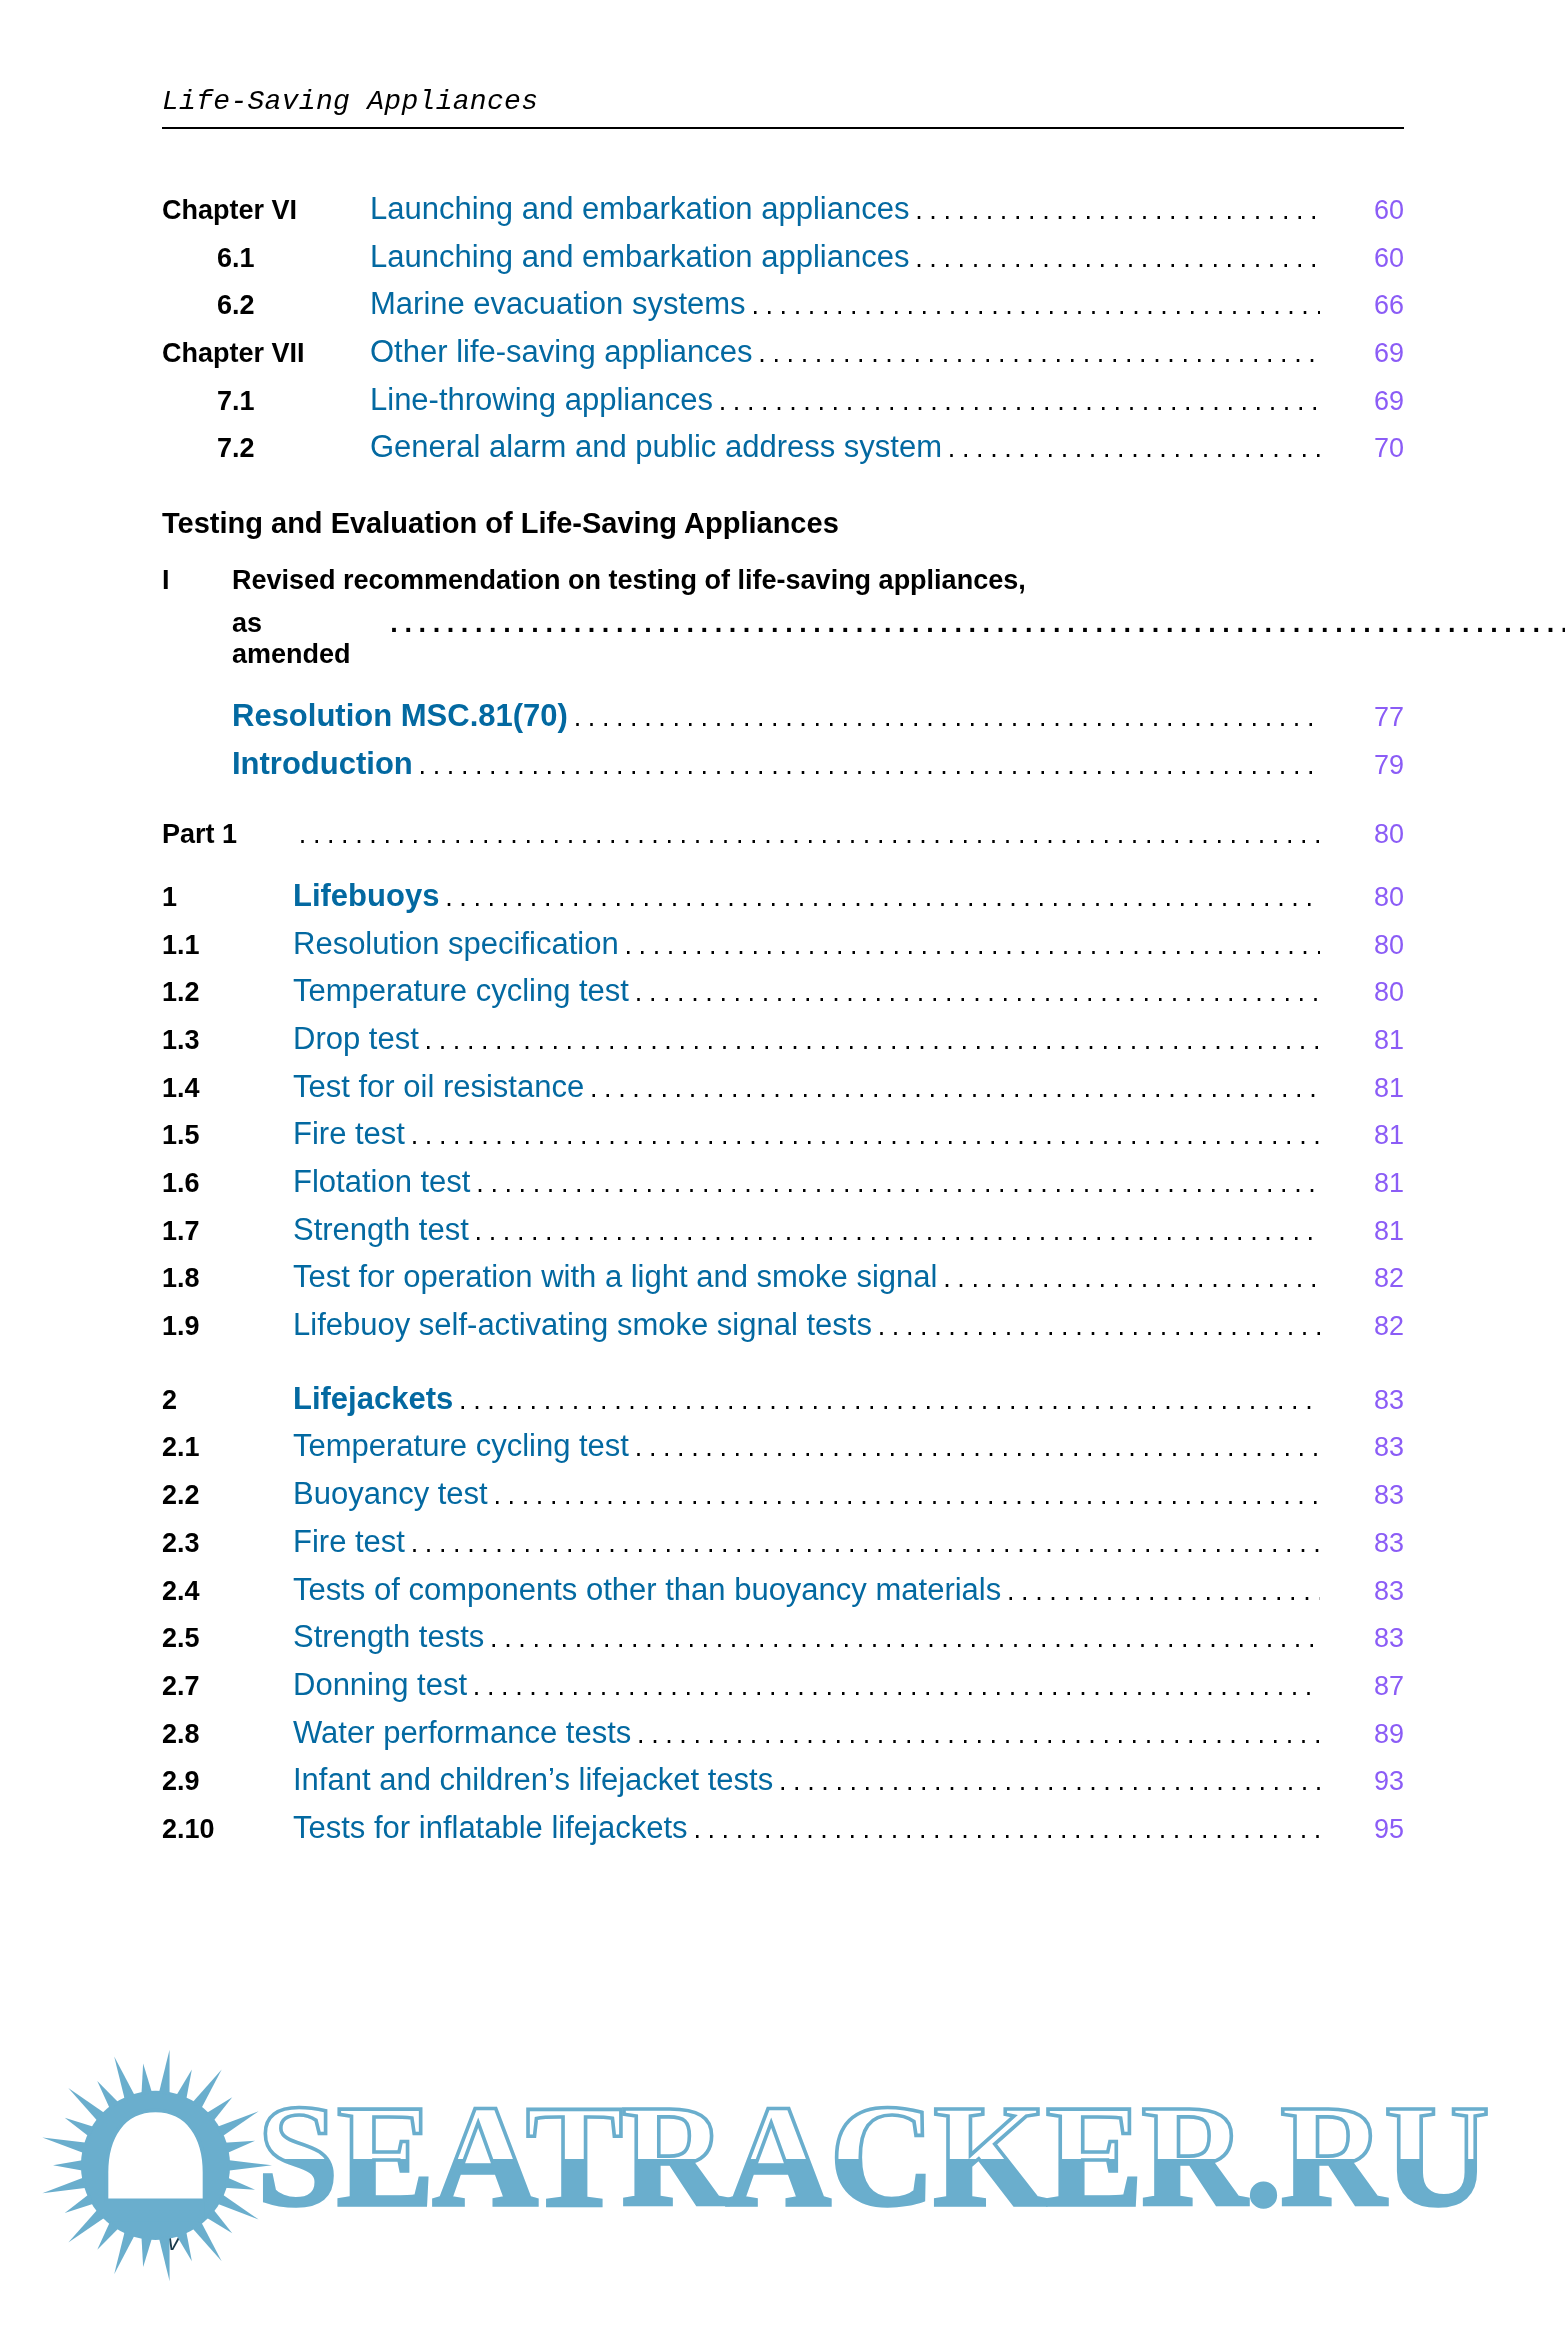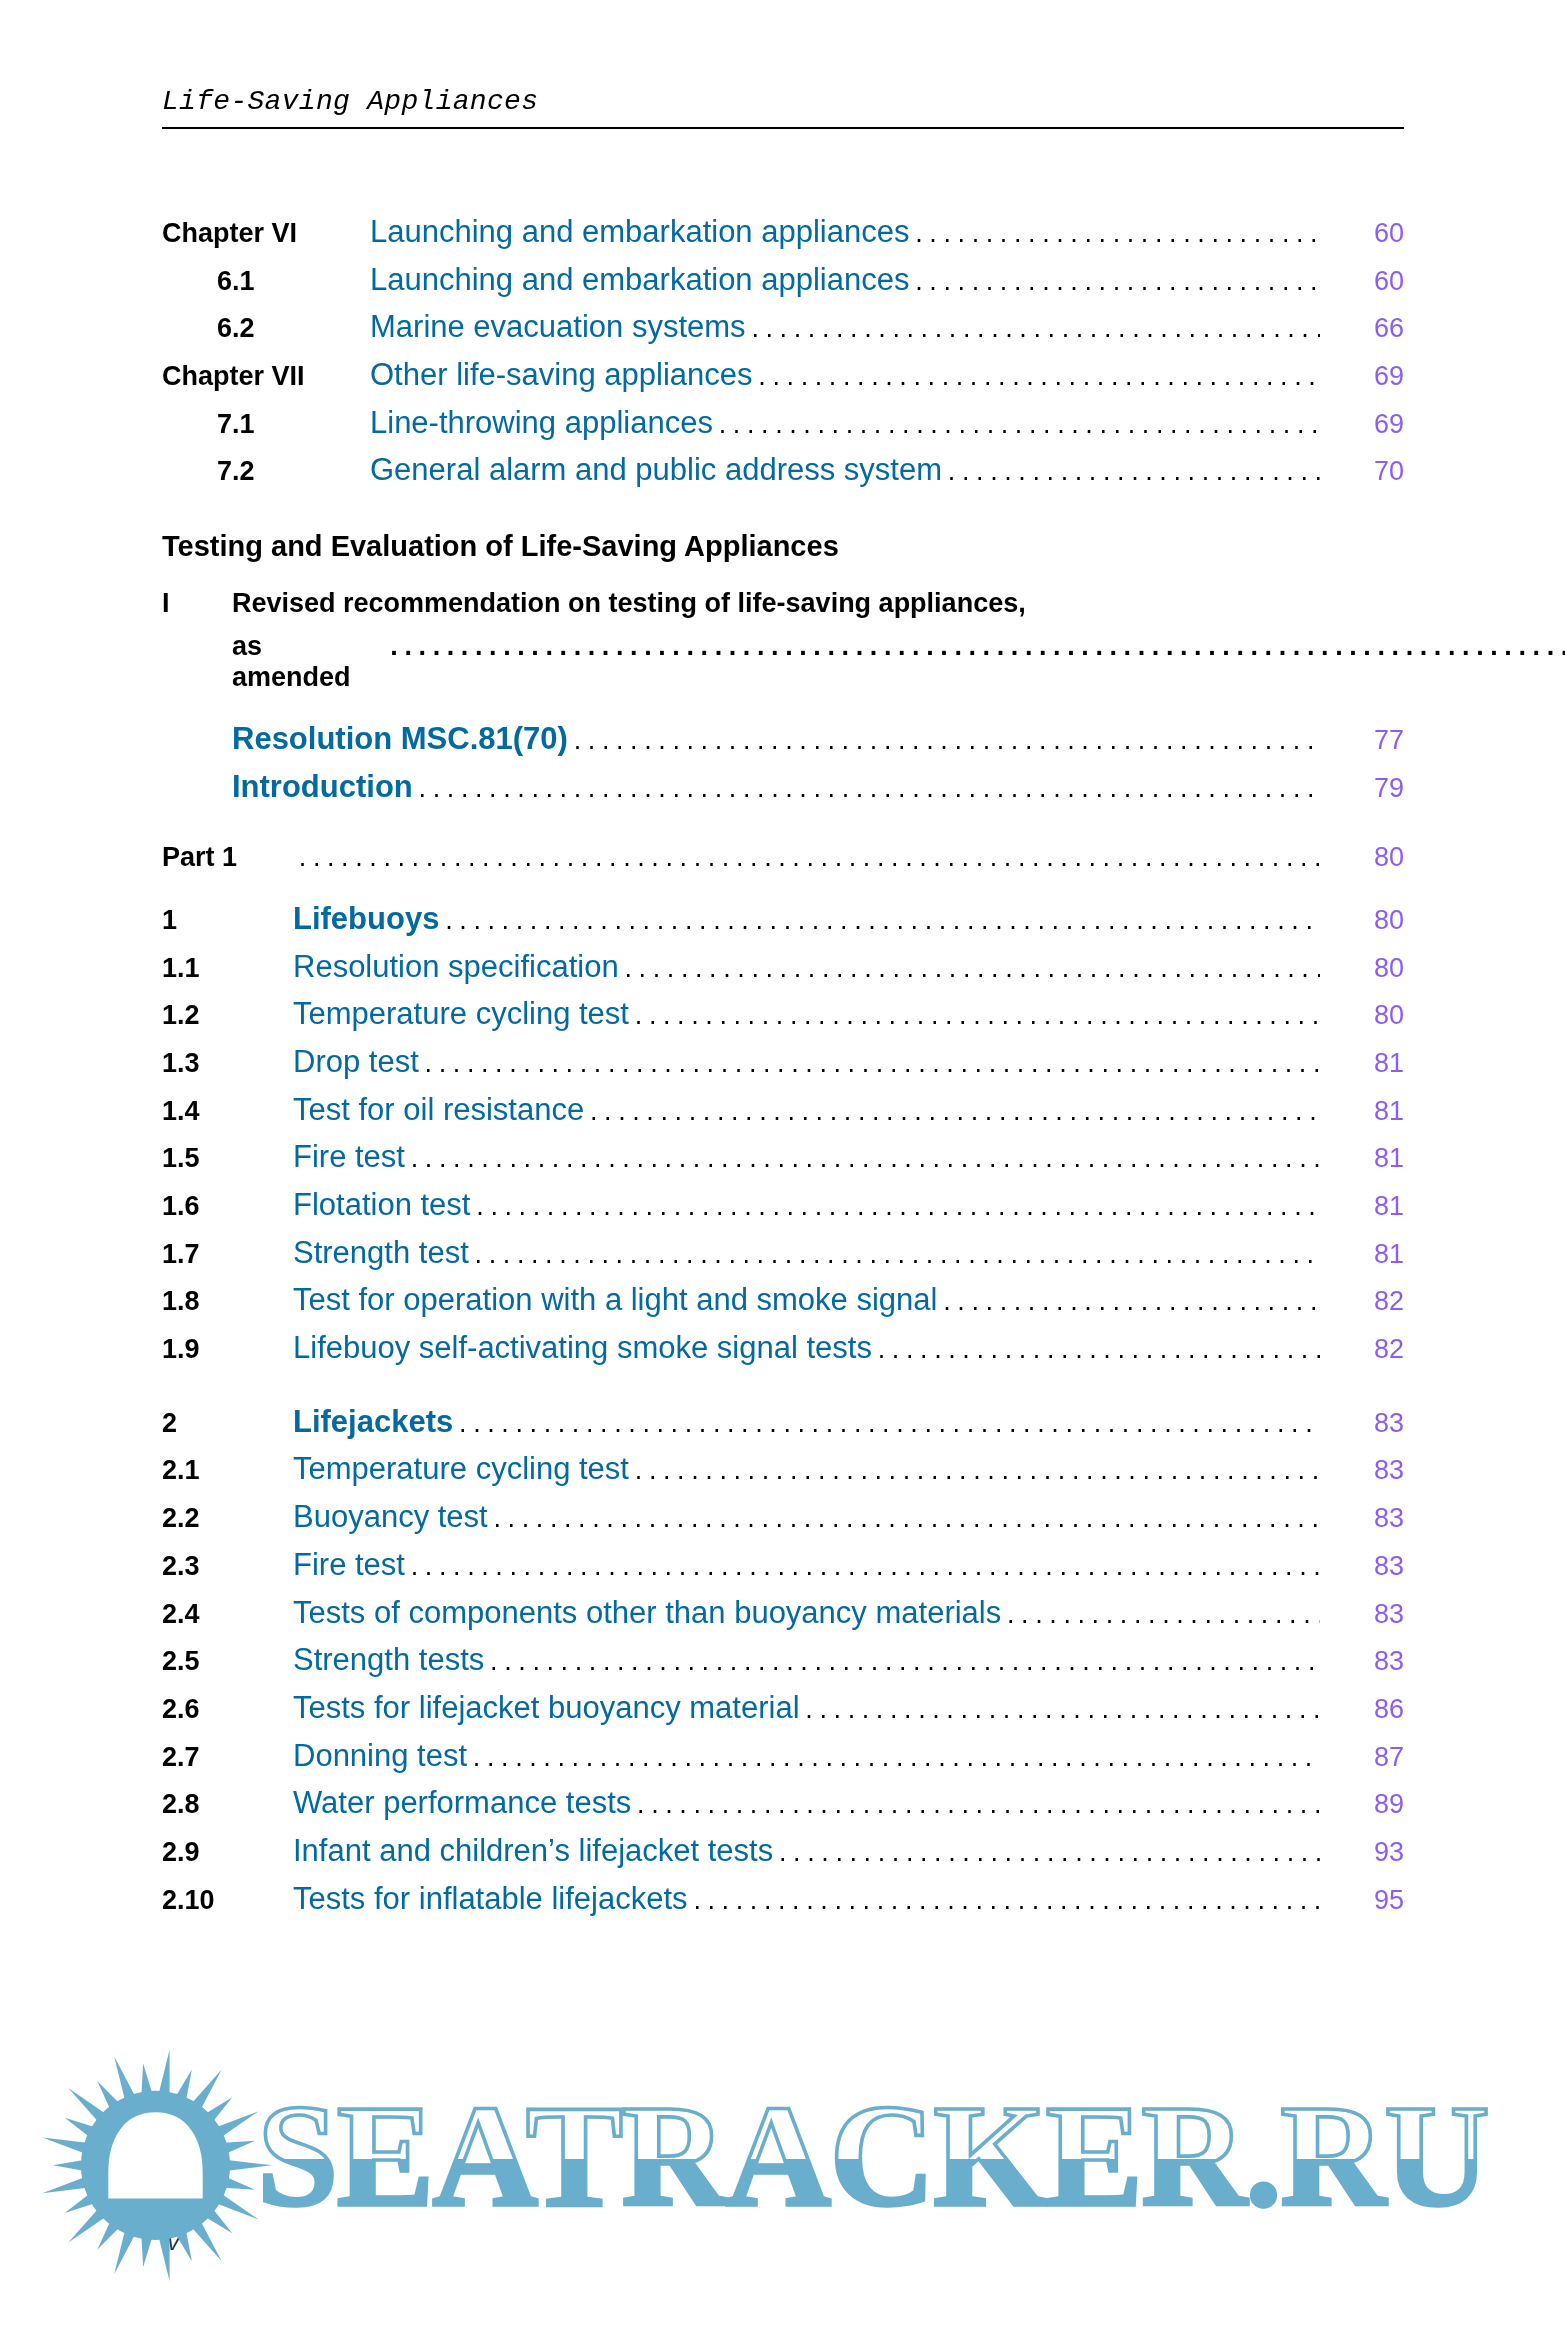--- a/index.html
+++ b/index.html
@@ -34,21 +34,21 @@
   .header-rule {
     margin-top: 10.2px;
     border-top: 2.2px solid #000;
     width: 100%;
   }
 
   
   .toc {
     position: absolute;
     left: 162px;
-    top: 214px;
+    top: 191px;
     width: 1242px;
   }
 
   .row {
     display: flex;
     align-items: baseline;
     width: 100%;
     margin-bottom: 11.7px;
   }
 
@@ -365,26 +365,20 @@
           <div class="num bold">2.4</div>
           <div class="txt">Tests of components other than buoyancy materials</div>
           <div class="leader"></div>
           <div class="pageno">83</div>
         </div>
         <div class="row lvl-item">
           <div class="num bold">2.5</div>
           <div class="txt">Strength tests</div>
           <div class="leader"></div>
           <div class="pageno">83</div>
-        </div>
-        <div class="row lvl-item">
-          <div class="num bold">2.6</div>
-          <div class="txt">Tests for lifejacket buoyancy material</div>
-          <div class="leader"></div>
-          <div class="pageno">86</div>
         </div>
         <div class="row lvl-item">
           <div class="num bold">2.7</div>
           <div class="txt">Donning test</div>
           <div class="leader"></div>
           <div class="pageno">87</div>
         </div>
         <div class="row lvl-item">
           <div class="num bold">2.8</div>
           <div class="txt">Water performance tests</div>

